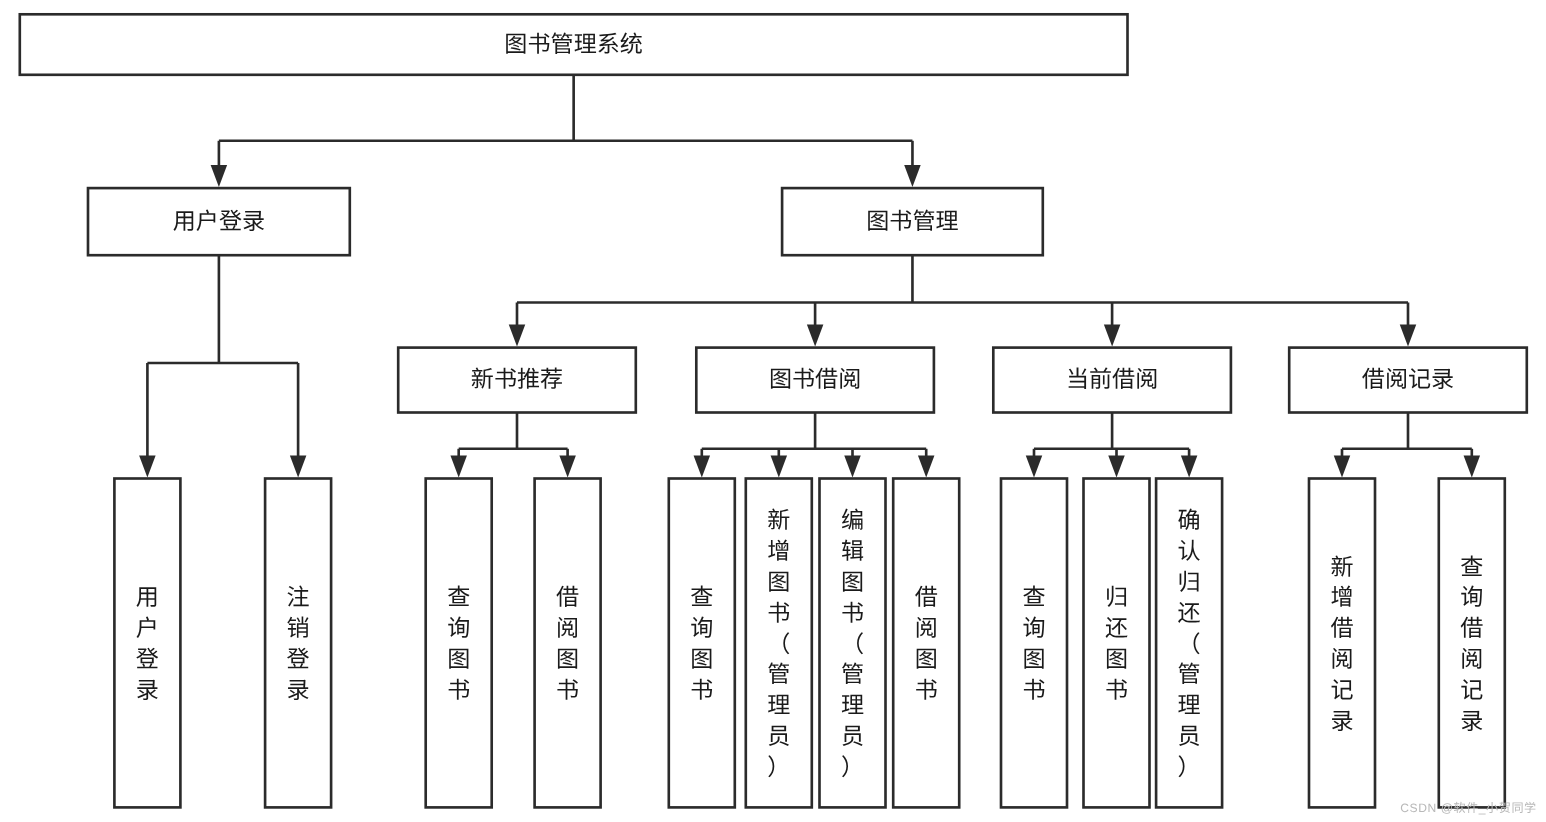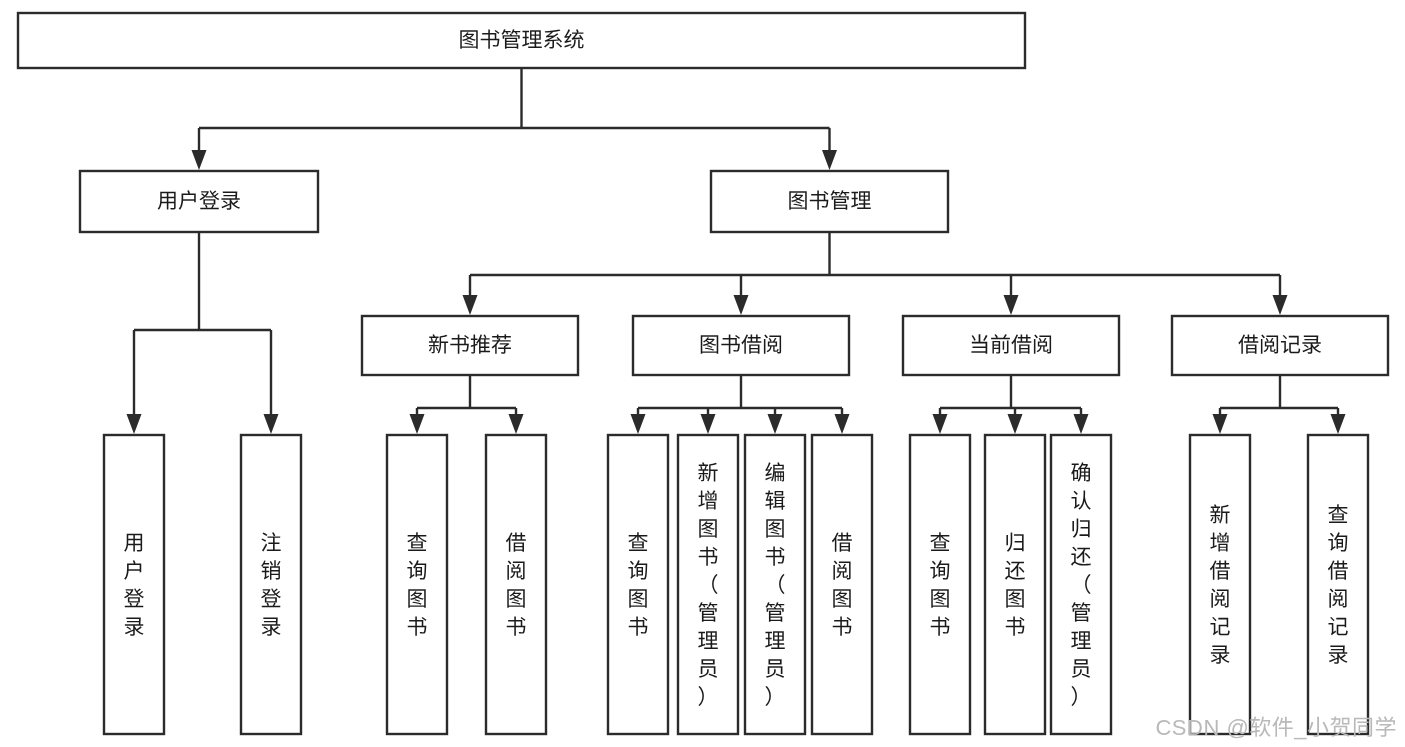--- a/index.html
+++ b/index.html
@@ -54,21 +54,21 @@
   }
   .arrow-head {
     fill: #2b2b2b;
     stroke: none;
   }
   .watermark {
     position: absolute;
     right: 8px;
     bottom: 6px;
     font-family: "Liberation Sans", "DejaVu Sans", sans-serif;
-    font-size: 22px;
+    font-size: 11px;
     color: #b9b9b9;
     letter-spacing: 0.5px;
     user-select: none;
     pointer-events: none;
     white-space: nowrap;
   }
 </style>
 </head>
 <body>
 

